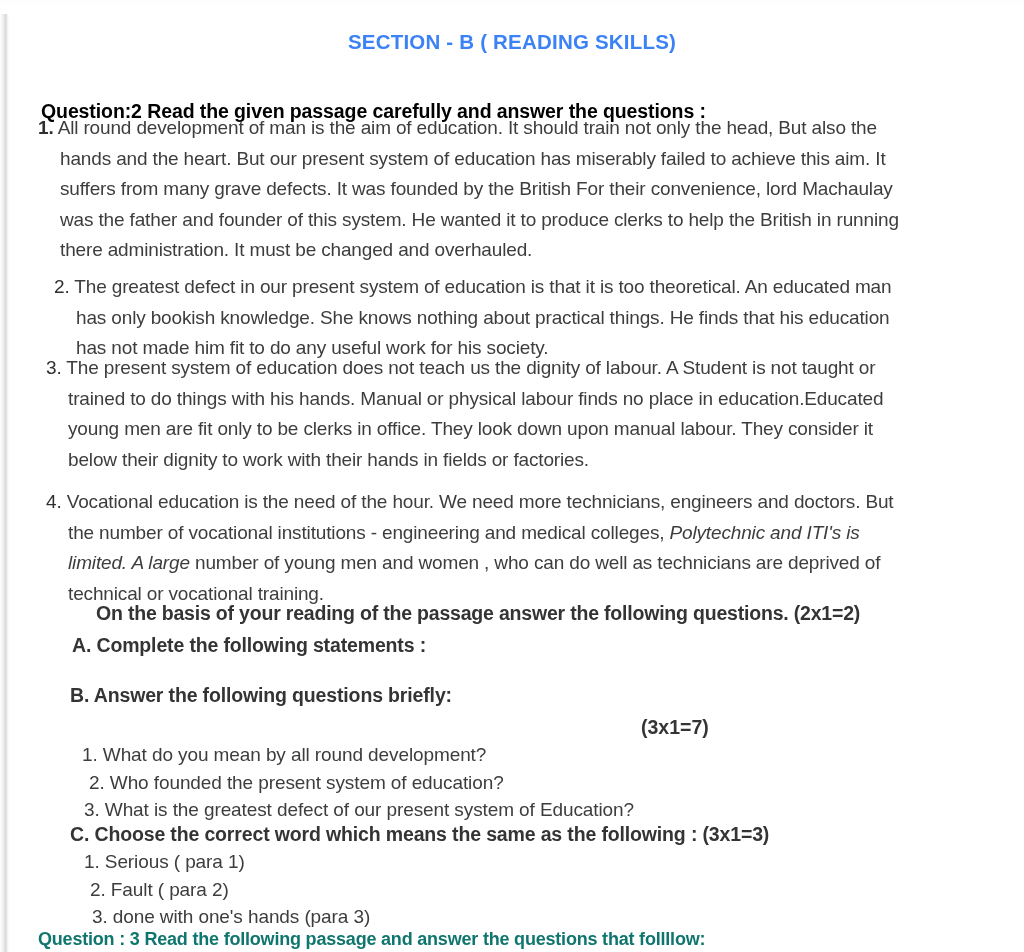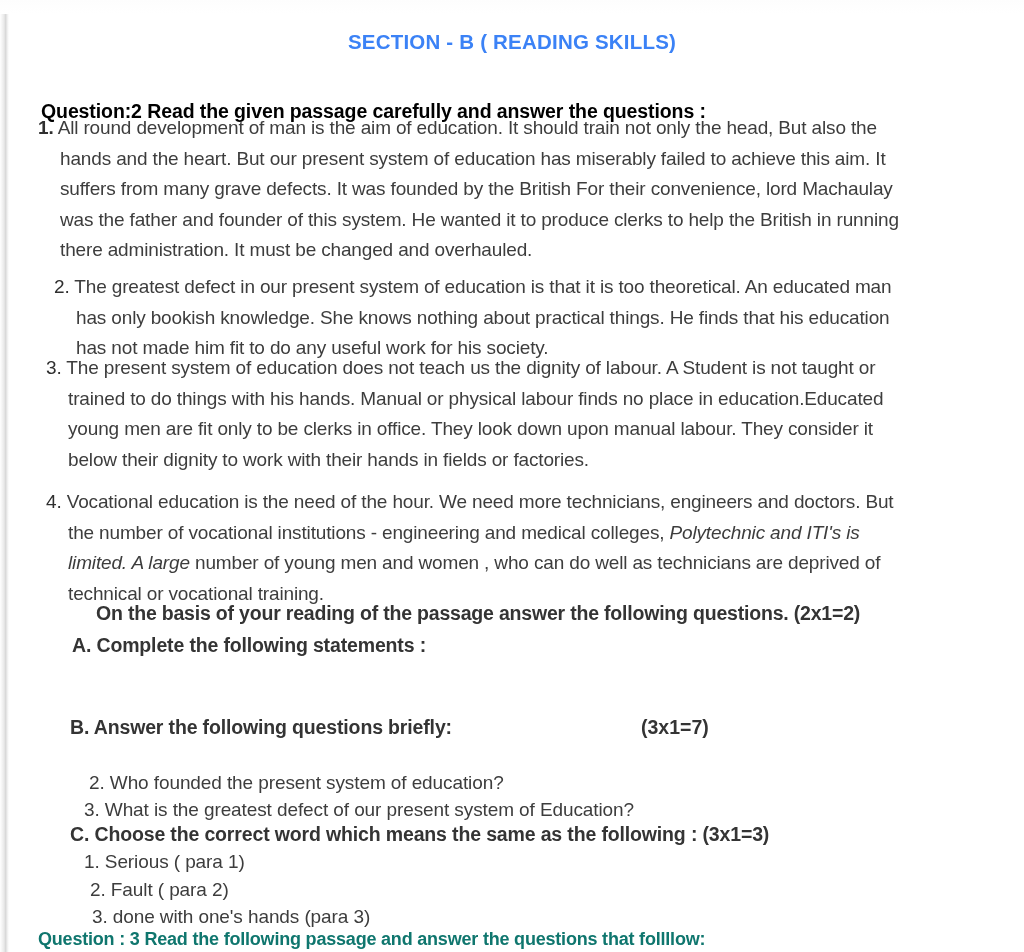--- a/index.html
+++ b/index.html
@@ -119,21 +119,21 @@
     position: absolute;
     font-size: 19.5px;
     font-weight: bold;
     color: #343434;
   }
 
   .secA-head  { left: 72px;  top: 634px; }
   .secA-1     { left: 82px;  top: 662px; }
   .secA-2     { left: 82px;  top: 690px; }
 
-  .secB-head  { left: 70px;  top: 716px; }
+  .secB-head  { left: 70px;  top: 684px; }
   .secB-marks { left: 641px; top: 716px; }
   .secB-1     { left: 82px;  top: 744px; }
   .secB-2     { left: 89px;  top: 772px; }
   .secB-3     { left: 84px;  top: 799px; }
 
   .secC-head  { left: 70px;  top: 823px; }
   .secC-1     { left: 84px;  top: 851px; }
   .secC-2     { left: 90px;  top: 879px; }
   .secC-3     { left: 92px;  top: 906px; }
 
@@ -178,20 +178,21 @@
     <span class="marker plain">4.</span>
     <span>Vocational education is the need of the hour. We need more technicians, engineers and doctors. But the number of vocational institutions - engineering and medical colleges, </span><span style="font-style:italic">Polytechnic and ITI's is limited. A large</span><span> number of young men and women , who can do well as technicians are deprived of technical or vocational training.</span>
   </div>
 
   <div class="basis-line">On the basis of your reading of the passage answer the following questions. (2x1=2)</div>
 
   <div class="sec-head secA-head">A. Complete the following statements :</div>
 
   <div class="sec-head secB-head">B. Answer the following questions briefly:</div>
   <div class="marks secB-marks">(3x1=7)</div>
+  <div class="sec-item secB-1">1. What do you mean by all round development?</div>
   <div class="sec-item secB-2">2. Who founded the present system of education?</div>
   <div class="sec-item secB-3">3. What is the greatest defect of our present system of Education?</div>
 
   <div class="sec-head secC-head">C. Choose the correct word which means the same as the following : (3x1=3)</div>
   <div class="sec-item secC-1">1. Serious ( para 1)</div>
   <div class="sec-item secC-2">2. Fault ( para 2)</div>
   <div class="sec-item secC-3">3.  done with one's hands  (para 3)</div>
 
   <div class="last-line">Question : 3 Read the following passage and answer the questions that follllow:</div>
 

